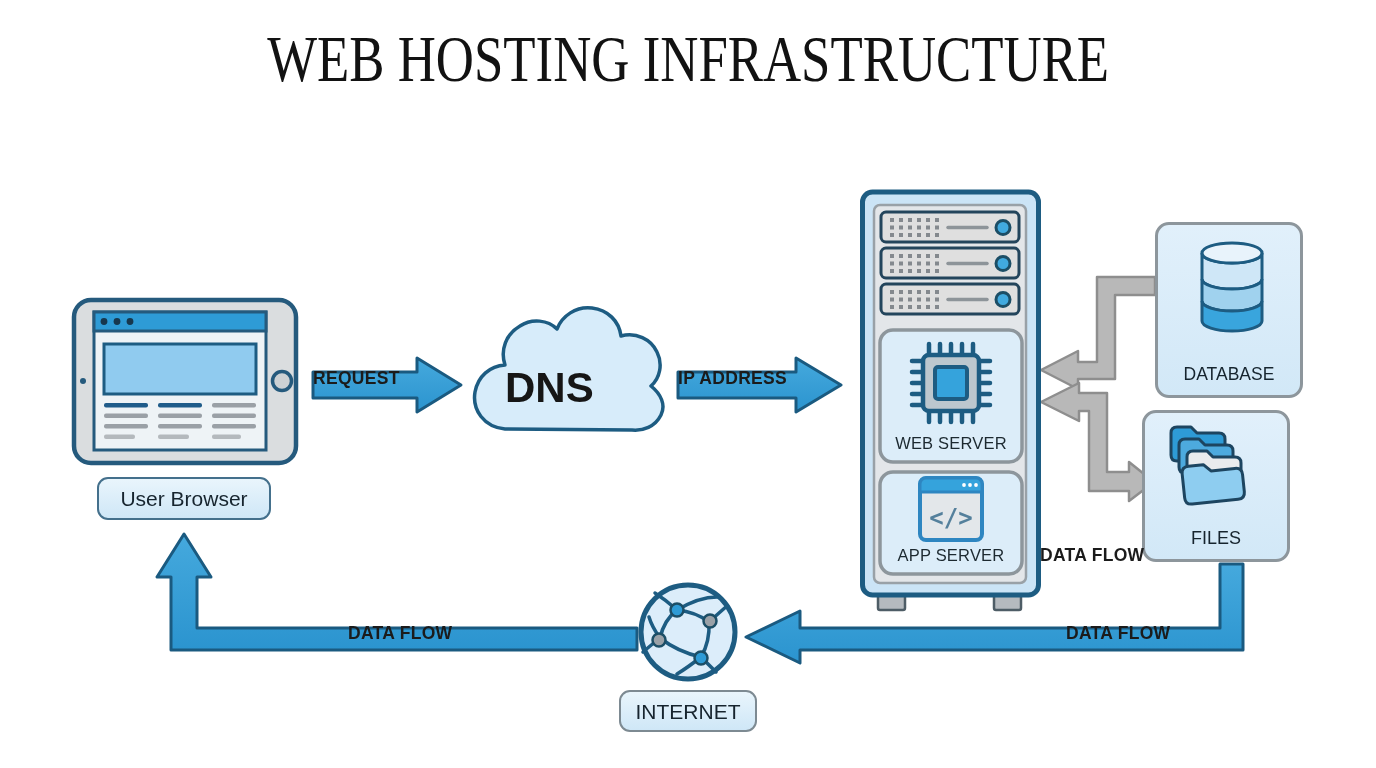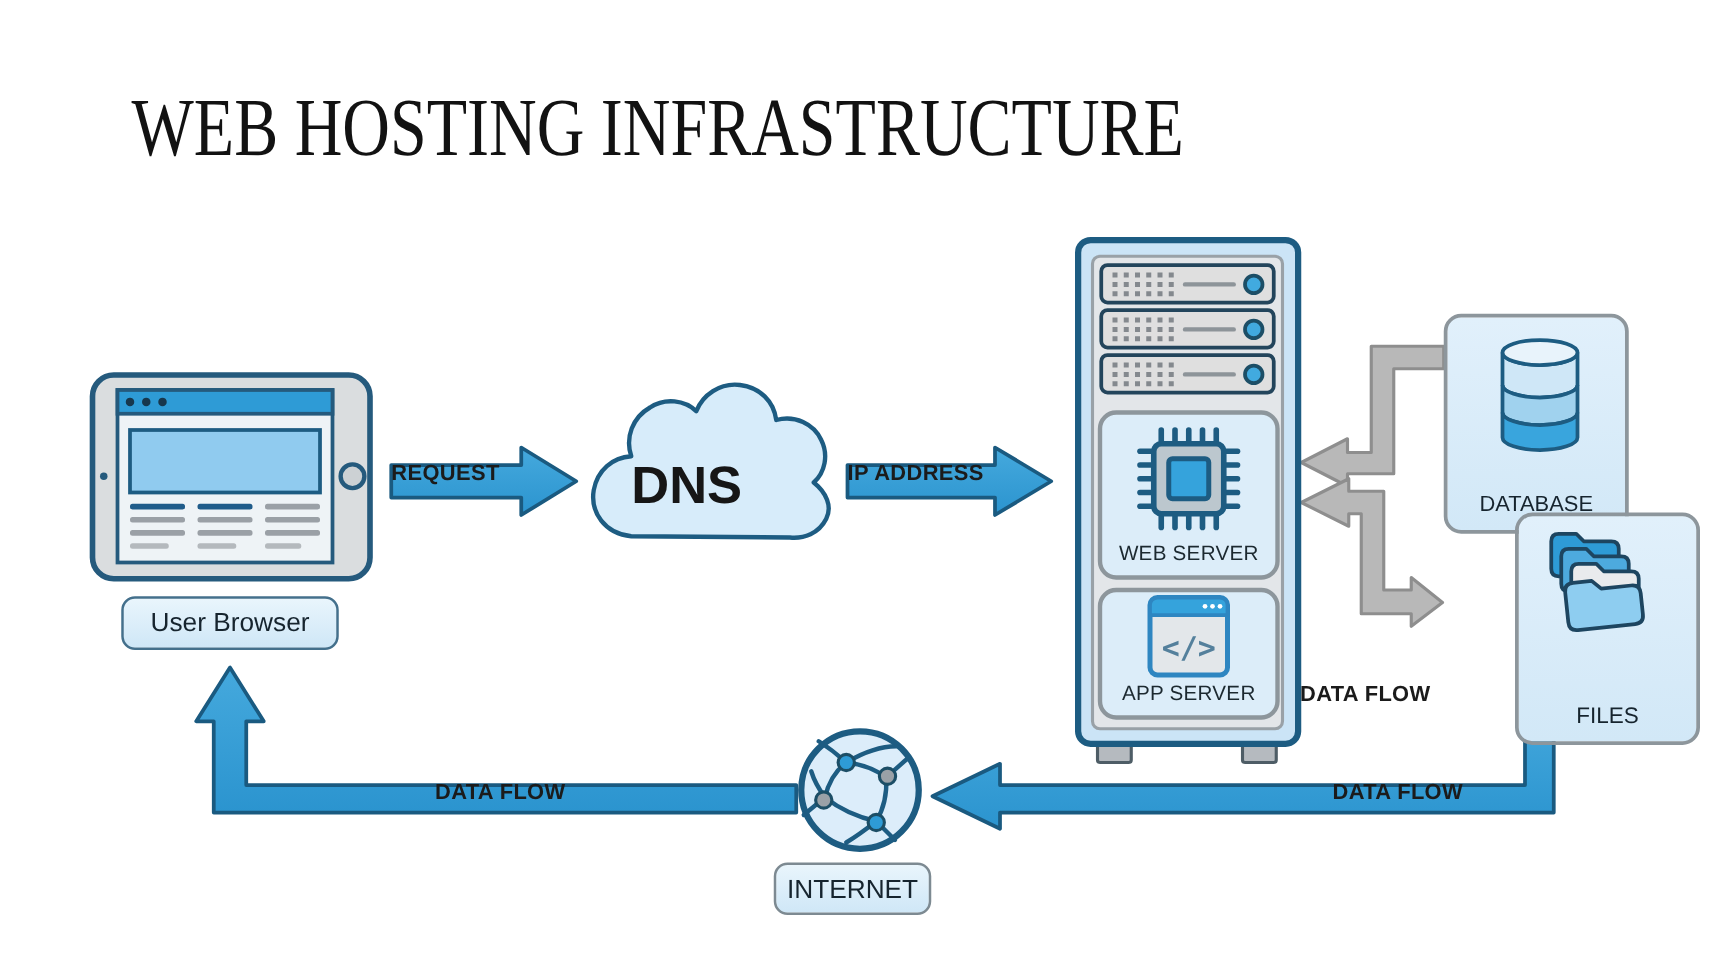--- a/index.html
+++ b/index.html
@@ -1,20 +1,20 @@
 <!DOCTYPE html>
 <html><head>
 <meta charset="utf-8">
 <style>
   html,body{margin:0;padding:0;background:#ffffff;}
   #canvas{position:relative;width:1376px;height:768px;background:#ffffff;overflow:hidden;
           font-family:"Liberation Sans",sans-serif;}
   .abs{position:absolute;}
   
-  .title-wrap{left:0;top:26px;width:1376px;margin-top:44px;}
+  .title-wrap{left:0;top:26px;width:1376px;text-align:center;}
   .title{display:inline-block;font-family:"Liberation Serif",serif;font-weight:400;
          font-size:66px;line-height:1;color:#121212;transform:scaleX(0.80);
          transform-origin:center;white-space:nowrap;letter-spacing:0px;}
   
   .pill{box-sizing:border-box;border-radius:11px;
         background:linear-gradient(180deg,#e9f5fc 0%,#cfe7f7 100%);
         color:#16242e;text-align:center;}
   .pill-gray{border:2.5px solid #7d8a92;}
   .pill-dark{border:2.5px solid #44708c;}
   
@@ -208,33 +208,33 @@
       <text x="91" y="338" text-anchor="middle" font-family="DejaVu Sans Mono, monospace" font-size="24" font-weight="bold" fill="#54809c">&lt;/&gt;</text>
     </g>
   </svg>
   <div class="abs tower-label" style="left:880px;top:434px;width:142px;">
     <span>WEB SERVER</span>
   </div>
   <div class="abs tower-label" style="left:880px;top:546px;width:142px;">
     <span>APP SERVER</span>
   </div>
 
-  <div class="abs node-box" style="left:1155px;top:222px;width:148px;height:176px;margin-top:29px;">
+  <div class="abs node-box" style="left:1155px;top:222px;width:148px;height:176px;">
     <svg style="position:absolute;left:0;top:8px" width="148" height="104" viewBox="0 0 148 104">
       <path d="M44,20 a30,10 0 0 0 60,0 L104,46 a30,10 0 0 1 -60,0 Z" fill="#cfe7f7" stroke="#1d5c82" stroke-width="3"></path>
       <path d="M44,46 a30,10 0 0 0 60,0 L104,68 a30,10 0 0 1 -60,0 Z" fill="#a0d2ee" stroke="#1d5c82" stroke-width="3"></path>
       <path d="M44,68 a30,10 0 0 0 60,0 L104,88 a30,10 0 0 1 -60,0 Z" fill="#39a5dd" stroke="#1d5c82" stroke-width="3"></path>
       <ellipse cx="74" cy="20" rx="30" ry="10" fill="#e8f3fb" stroke="#1d5c82" stroke-width="3"></ellipse>
     </svg>
     <div class="node-label" style="bottom:10px;font-size:17.5px;">
       <span>DATABASE</span>
     </div>
   </div>
 
-  <div class="abs node-box" style="left:1212px;top:410px;width:148px;height:186px;">
+  <div class="abs node-box" style="left:1142px;top:410px;width:148px;height:152px;">
     <svg style="position:absolute;left:0;top:0" width="148" height="120" viewBox="0 0 148 120">
       <g stroke="#1d4560" stroke-width="3" stroke-linejoin="round">
         <path transform="translate(26,10)" d="M0,10 Q0,4 6,4 L20,4 L26,10 L48,10 Q54,10 54,16 L54,32 Q54,38 48,38 L6,38 Q0,38 0,32 Z" fill="#2e9bd6"></path>
         <path transform="translate(34,22)" d="M0,10 Q0,4 6,4 L20,4 L26,10 L48,10 Q54,10 54,16 L54,32 Q54,38 48,38 L6,38 Q0,38 0,32 Z" fill="#4daade"></path>
         <path transform="translate(42,34)" d="M0,10 Q0,4 6,4 L20,4 L26,10 L48,10 Q54,10 54,16 L54,32 Q54,38 48,38 L6,38 Q0,38 0,32 Z" fill="#e9ebed"></path>
         <path transform="translate(36,50) rotate(-6)" d="M0,11 Q0,4 7,4 L22,4 L29,11 L53,11 Q60,11 60,18 L60,35 Q60,42 53,42 L7,42 Q0,42 0,35 Z" fill="#8ecdf0"></path>
       </g>
     </svg>
     <div class="node-label" style="bottom:10px;font-size:18px;">
       <span>FILES</span>
@@ -244,17 +244,17 @@
   <div class="abs flow-label" style="left:1040px;top:520px;width:115px;">
     <span>DATA FLOW</span>
   </div>
   <div class="abs flow-label" style="left:348px;top:598px;width:122px;">
     <span>DATA FLOW</span>
   </div>
   <div class="abs flow-label" style="left:1066px;top:598px;width:122px;">
     <span>DATA FLOW</span>
   </div>
 
-  <div class="abs pill pill-gray" style="left:619px;top:690px;width:126px;height:42px;line-height:39px;font-size:21px;font-weight:500;">
+  <div class="abs pill pill-gray" style="left:619px;top:690px;width:138px;height:42px;line-height:39px;font-size:21px;font-weight:500;">
     <span>INTERNET</span>
   </div>
 
 </div>
 
 </body></html>

